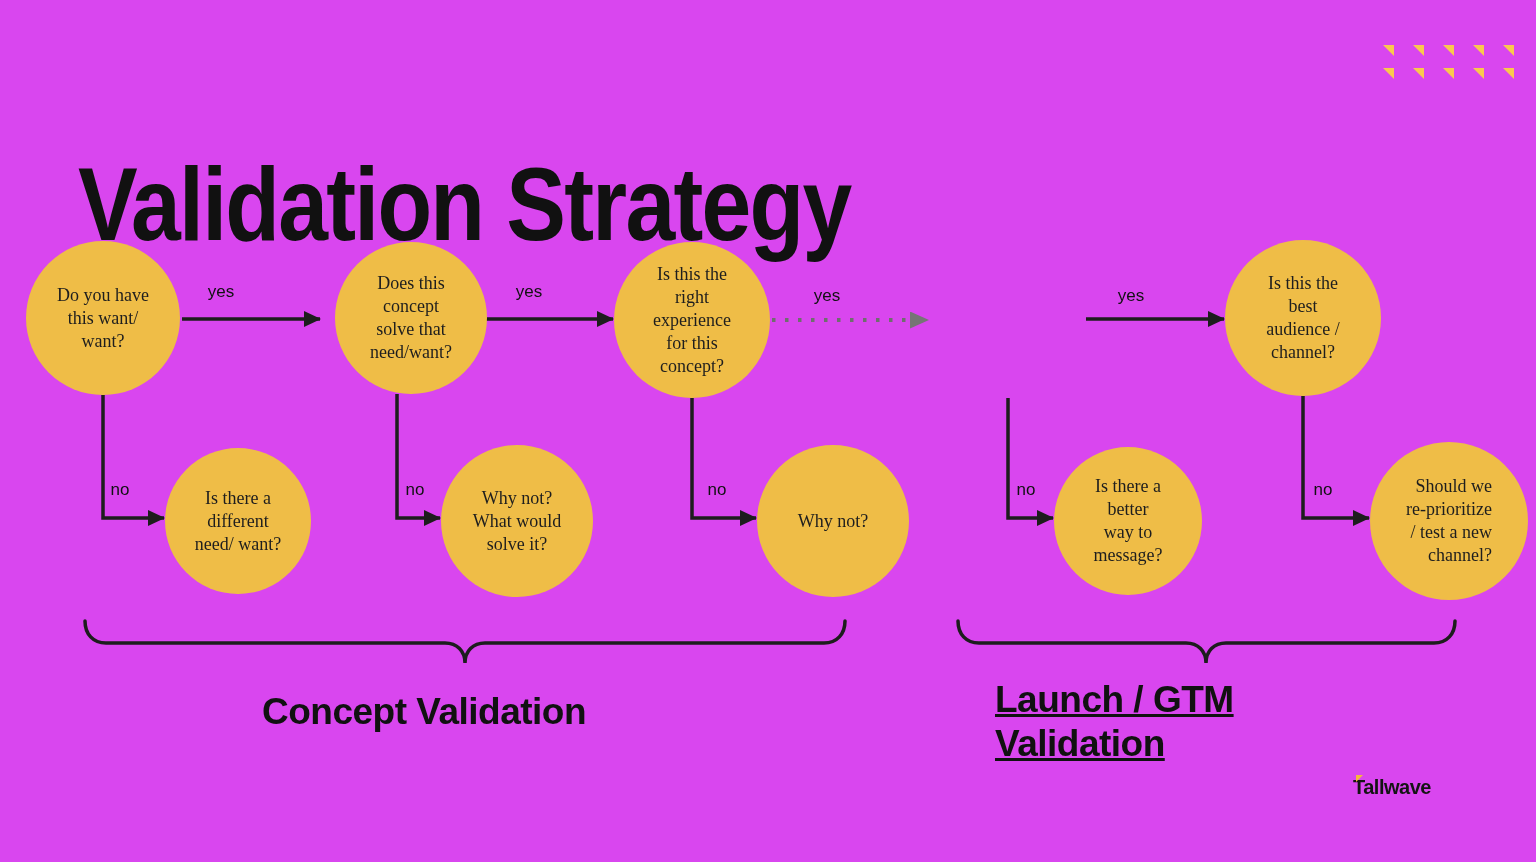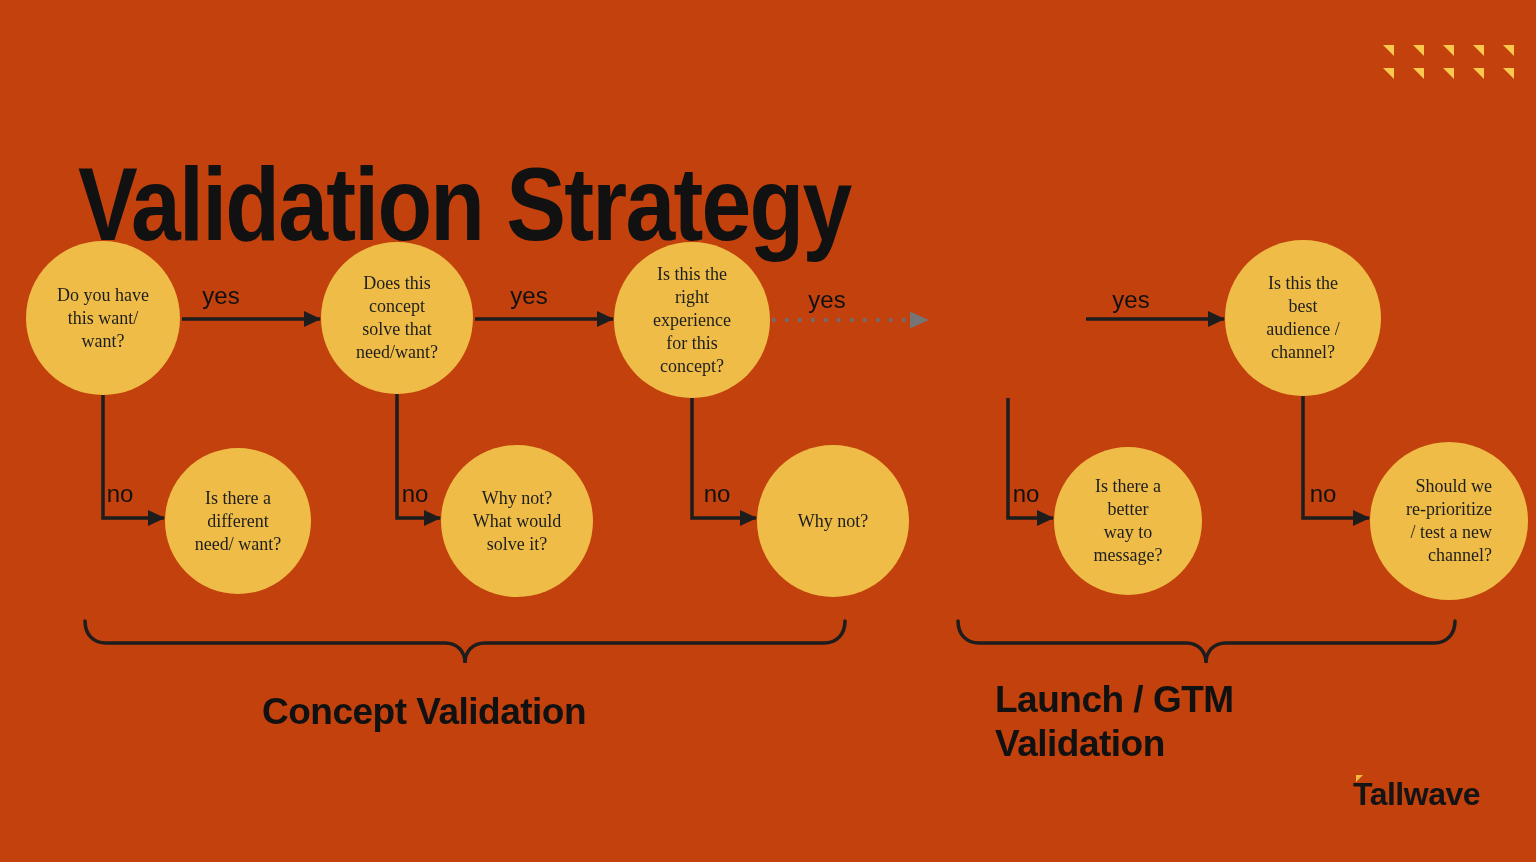--- a/index.html
+++ b/index.html
@@ -1,17 +1,17 @@
 <!DOCTYPE html>
 <html><head>
 <meta charset="utf-8">
 <style>
   html,body{margin:0;padding:0;background:#ffffff;}
   .canvas{
-    position:relative;width:1536px;height:862px;background:#c2410c;overflow:hidden;
+    position:relative;width:1536px;height:862px;background:#d946ef;overflow:hidden;
     font-family:"Liberation Sans",sans-serif;
   }
   .page-title{
     position:absolute;left:78px;top:82px;
     font-size:104px;font-weight:900;letter-spacing:-2px;line-height:1;
     color:#111111;transform:scaleX(0.86);transform-origin:left top;white-space:nowrap;
   }
   
   .tri-grid{
     position:absolute;left:1383px;top:45px;
@@ -22,51 +22,51 @@
     clip-path:polygon(0 0,100% 0,100% 100%);
   }
   
   .node{
     position:absolute;border-radius:50%;background:#EFBD47;
     display:flex;align-items:center;justify-content:center;text-align:center;
     font-family:"Liberation Serif",serif;font-weight:500;color:#1E1E1E;
     font-size:18px;line-height:23px;white-space:pre-line;
   }
   .c1{left:26px;top:241px;width:154px;height:154px;}
-  .c2{left:321px;top:242px;width:152px;height:152px;}
+  .c2{left:335px;top:242px;width:152px;height:152px;}
   .c3{left:614px;top:242px;width:156px;height:156px;}
   .c4{left:930px;top:242px;width:156px;height:156px;}
   .c5{left:1225px;top:240px;width:156px;height:156px;}
   .c6{left:165px;top:448px;width:146px;height:146px;}
   .c7{left:441px;top:445px;width:152px;height:152px;}
   .c8{left:757px;top:445px;width:152px;height:152px;}
   .c9{left:1054px;top:447px;width:148px;height:148px;}
   .c10{left:1370px;top:442px;width:158px;height:158px;text-align:right;}
   
   .edge-label{
     position:absolute;width:70px;text-align:center;
-    font-size:24px;font-weight:500;color:#111111;line-height:1.1;
+    font-size:17px;font-weight:500;color:#111111;line-height:1.1;
   }
   .y1{left:186px;top:283px;} .y2{left:494px;top:283px;}
   .y3{left:792px;top:287px;} .y4{left:1096px;top:287px;}
   .n1{left:85px;top:481px;}  .n2{left:380px;top:481px;}
   .n3{left:682px;top:481px;} .n4{left:991px;top:481px;}
   .n5{left:1288px;top:481px;}
   .arrow-layer{position:absolute;left:0;top:0;pointer-events:none;}
   
   .section-label{
     position:absolute;color:#111111;
     font-size:37px;font-weight:800;letter-spacing:-0.5px;line-height:44px;white-space:pre-line;
   }
   .s1{left:262px;top:690px;width:400px;}
-  .s2{left:995px;top:678px;width:360px;}
+  .s2{left:995px;top:678px;width:360px;text-decoration:underline;}
   
   .logo{
     position:absolute;left:1353px;top:776px;
-    font-size:32px;font-weight:800;letter-spacing:-0.5px;color:#141414;
+    font-size:20px;font-weight:800;letter-spacing:-0.5px;color:#141414;
   }
   .logo-accent{
     position:absolute;left:3px;top:-1px;width:7px;height:7px;background:#F5B73D;
     clip-path:polygon(0 0,100% 0,0 100%);
   }
 </style>
 </head>
 <body>
 
 <div class="canvas">

